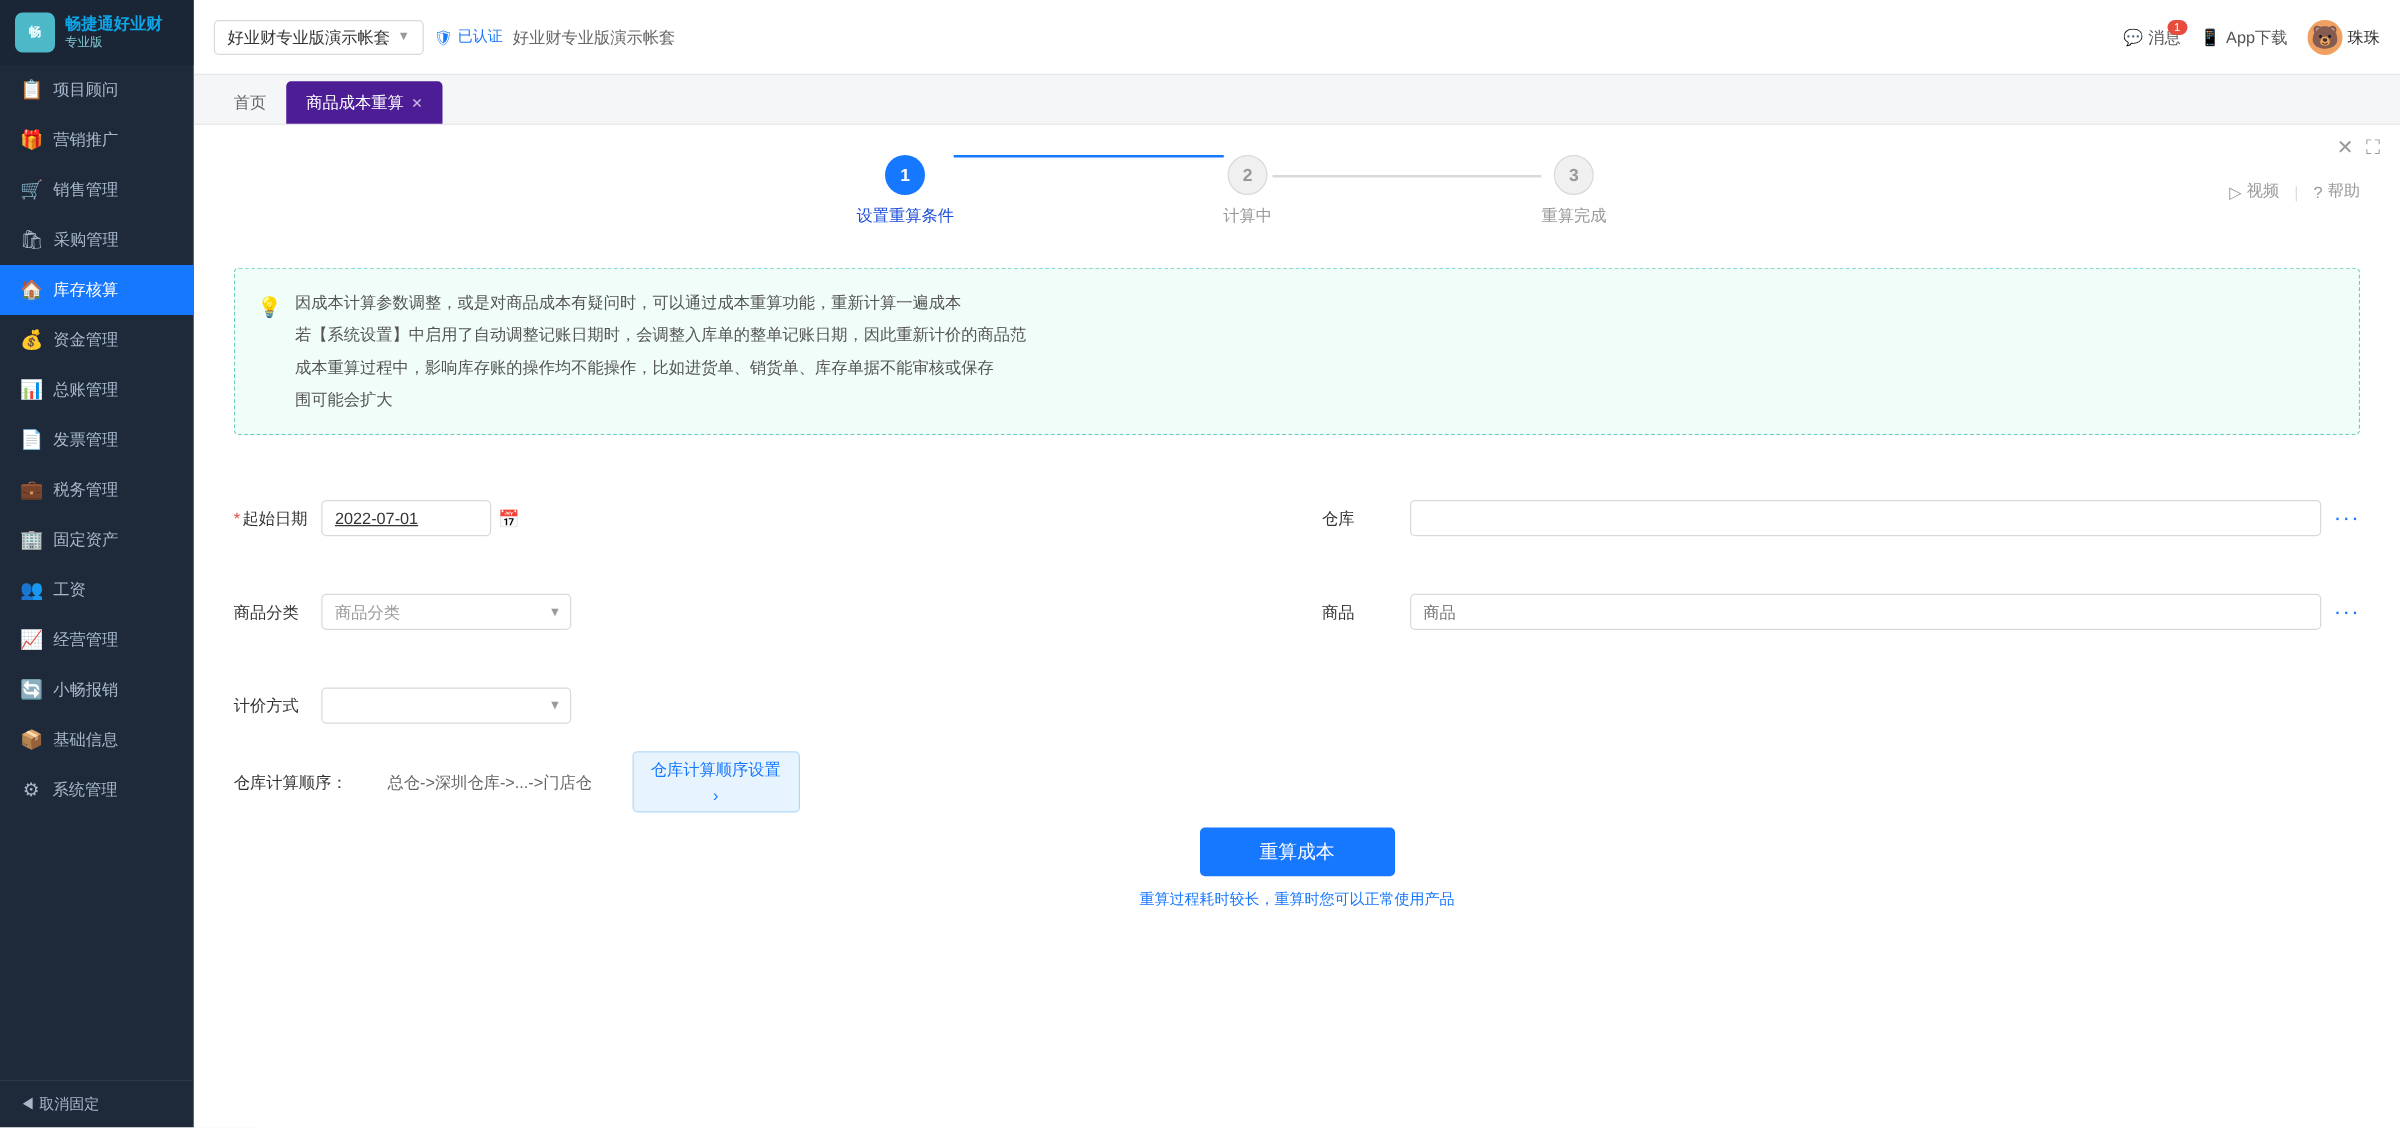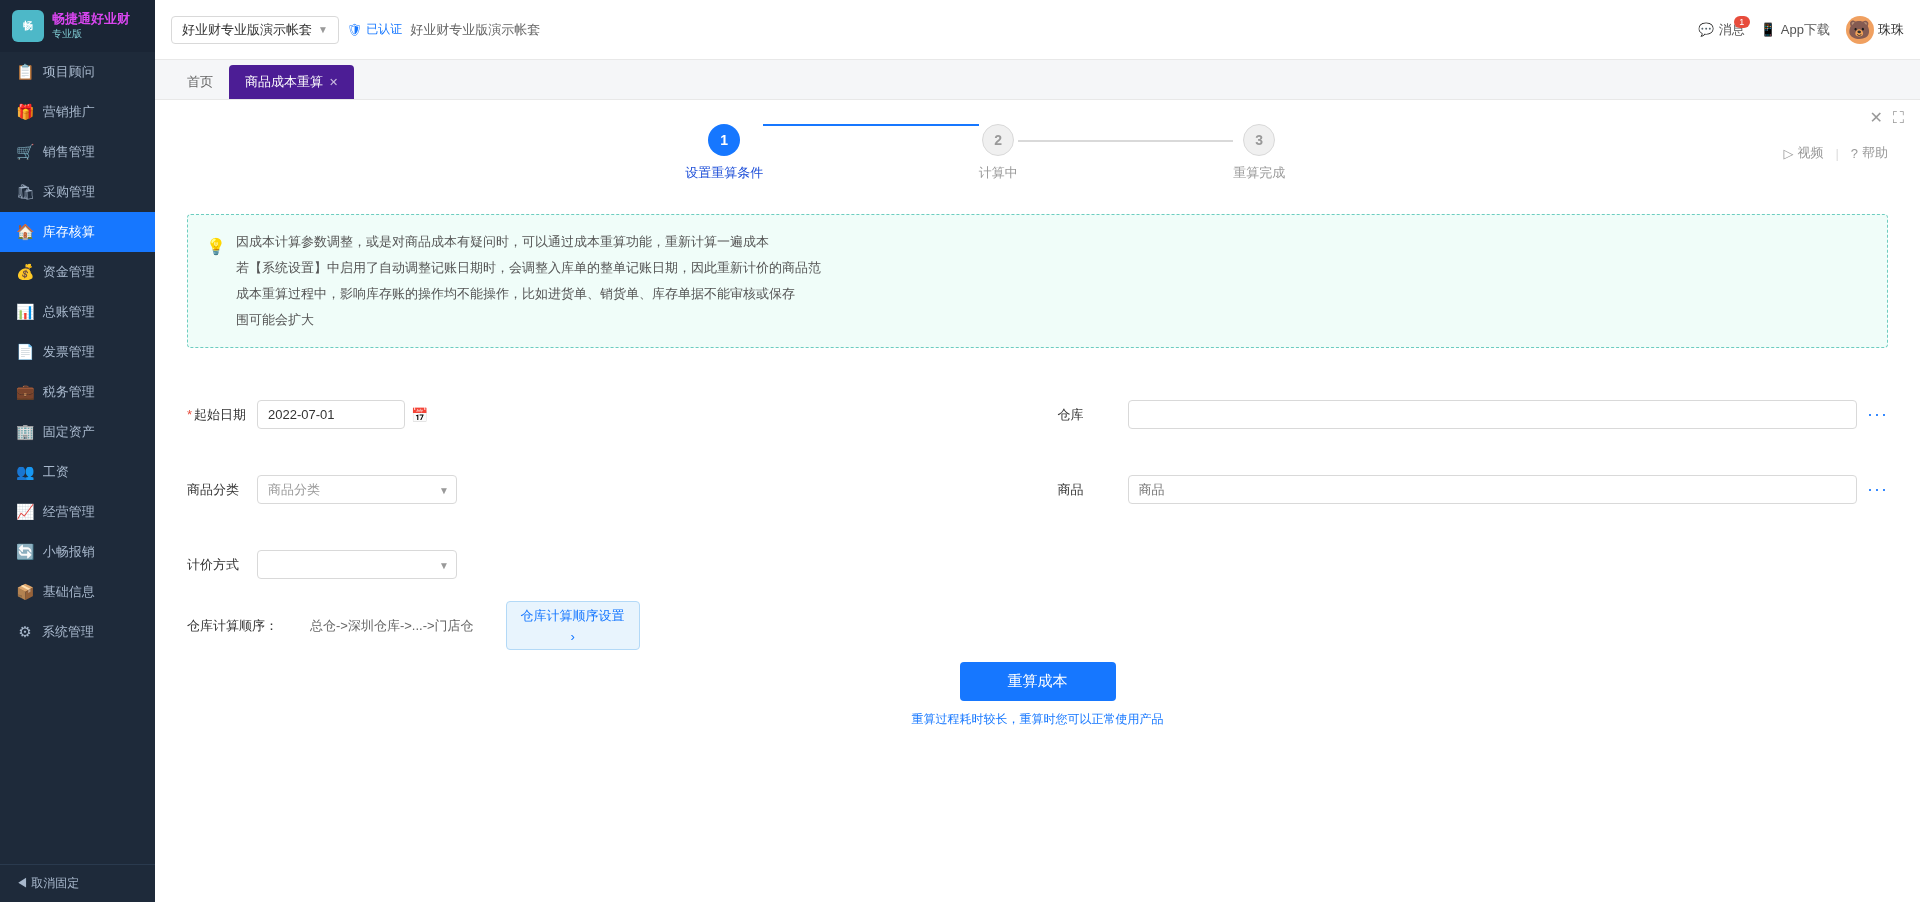--- a/index.html
+++ b/index.html
@@ -22,21 +22,21 @@
       background: #1a2535;
       gap: 8px;
     }
     .sidebar-logo {
       width: 32px; height: 32px;
       background: #4db8c8;
       border-radius: 6px;
       display: flex; align-items: center; justify-content: center;
       color: white; font-size: 10px; font-weight: bold;
     }
-    .sidebar-title { color: #d946ef; font-size: 13px; font-weight: bold; line-height: 1.2; }
+    .sidebar-title { color: #0ea5e9; font-size: 13px; font-weight: bold; line-height: 1.2; }
     .sidebar-subtitle { color: #7ec8d0; font-size: 10px; }
     .sidebar-scroll { flex: 1; overflow-y: auto; overflow-x: hidden; }
     .sidebar-scroll::-webkit-scrollbar { width: 3px; }
     .sidebar-scroll::-webkit-scrollbar-thumb { background: #3a4a5a; }
     .sidebar-item {
       display: flex;
       align-items: center;
       gap: 8px;
       padding: 11px 16px;
       color: #a8b8cc;
@@ -409,21 +409,21 @@
     </div>
 
     <div>
 
       <div class="form-row">
         <div class="form-field">
           <span class="form-label">
             <span class="required">*</span><span>起始日期</span>
           </span>
           <div class="date-wrapper">
-            <input class="form-input" type="text" value="2022-07-01" style="width: 148px;">
+            <input class="form-input" type="text" value="2022-07-01" style="width: 136px; text-decoration: underline;">
             <span class="cal-icon">📅</span>
           </div>
         </div>
         <div class="form-field">
           <span class="form-label">仓库</span>
           <input class="form-input" type="text" style="flex: 1 1 0%;" placeholder="">
           <span class="dots-btn">···</span>
         </div>
       </div>
 

